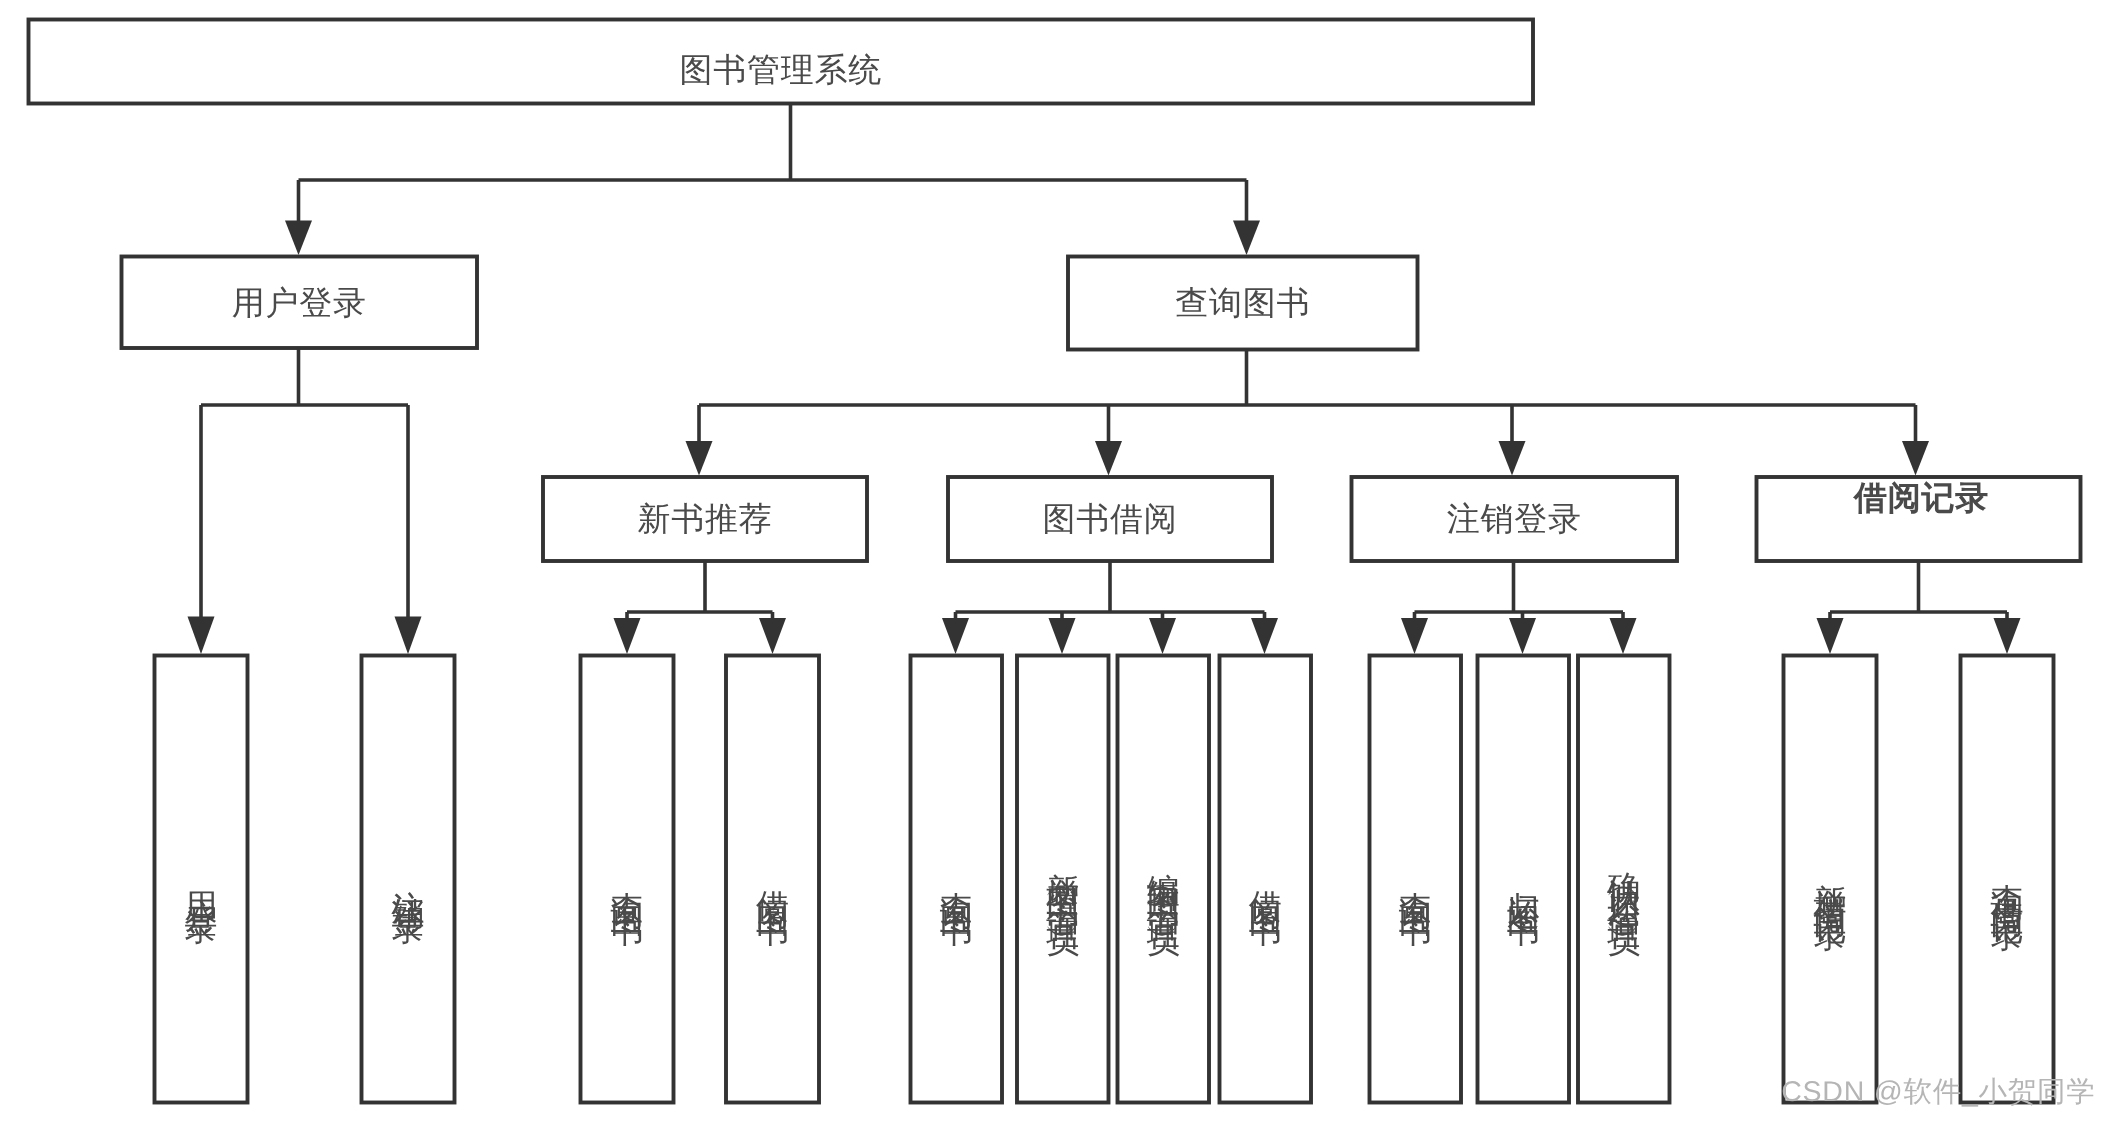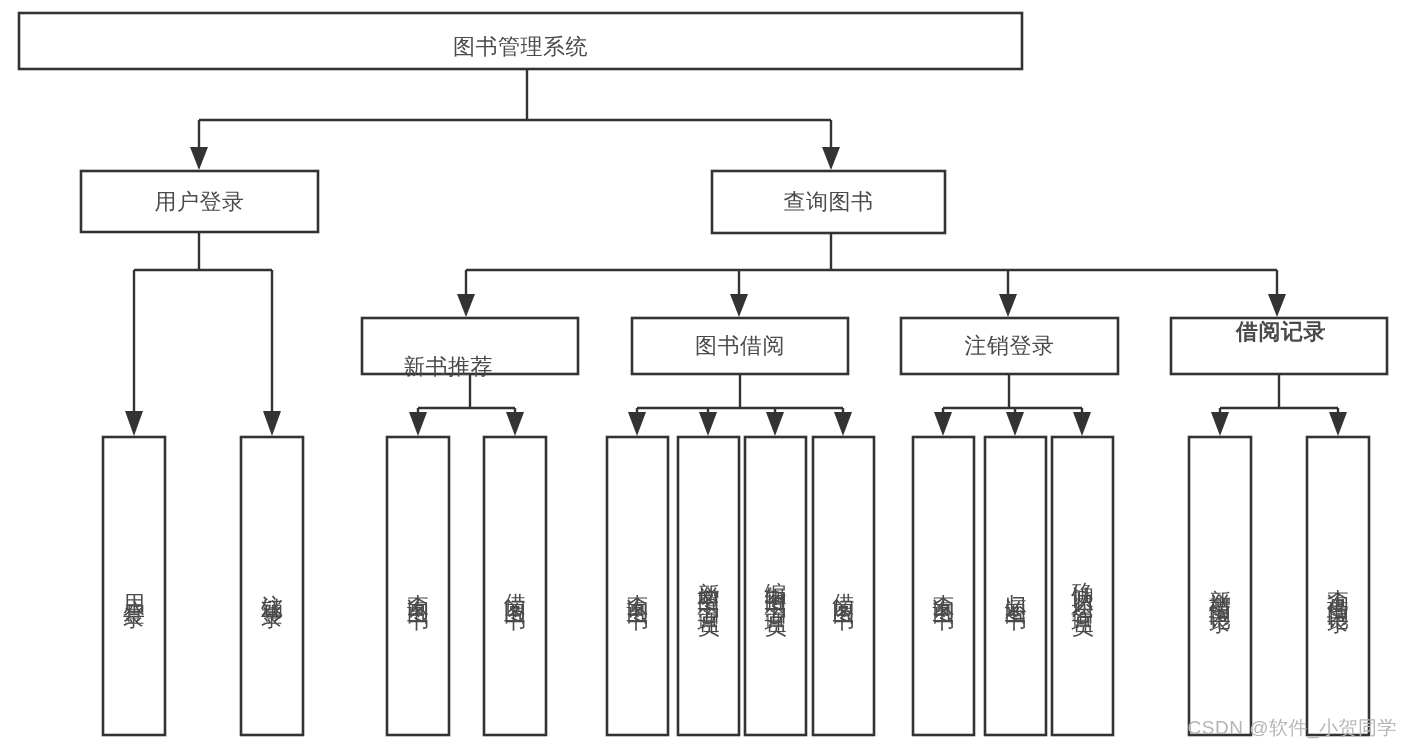--- a/index.html
+++ b/index.html
@@ -168,21 +168,21 @@
     <polygon class="arrow-head" points="1211,412 1229,412 1220,436"></polygon>
     <polygon class="arrow-head" points="1329,412 1347,412 1338,436"></polygon>
   </svg>
 
   <div class="node-label horizontal" style="left:19px; top:13px; width:1003px; height:68px;">图书管理系统</div>
 
   <div class="node-label horizontal" style="left:81px; top:171px; width:237px; height:61px;">用户登录</div>
 
   <div class="node-label horizontal" style="left:712px; top:171px; width:233px; height:62px;">查询图书</div>
 
-  <div class="node-label horizontal" style="left:340px; top:318px; width:216px; height:56px;margin-top:21px;">新书推荐</div>
+  <div class="node-label horizontal" style="left:362px; top:318px; width:216px; height:56px;">新书推荐</div>
 
   <div class="node-label horizontal" style="left:632px; top:318px; width:216px; height:56px;">图书借阅</div>
 
   <div class="node-label horizontal" style="left:901px; top:318px; width:217px; height:56px;">注销登录</div>
 
   <div class="node-label horizontal" style="left:1171px; top:304px; width:220px; height:56px;font-weight:bold;">借阅记录</div>
 
   <div class="node-label vertical" style="left:103px; top:437px; width:62px; height:298px;">用户登录</div>
   <div class="node-label vertical" style="left:241px; top:437px; width:62px; height:298px;">注销登录</div>
 

